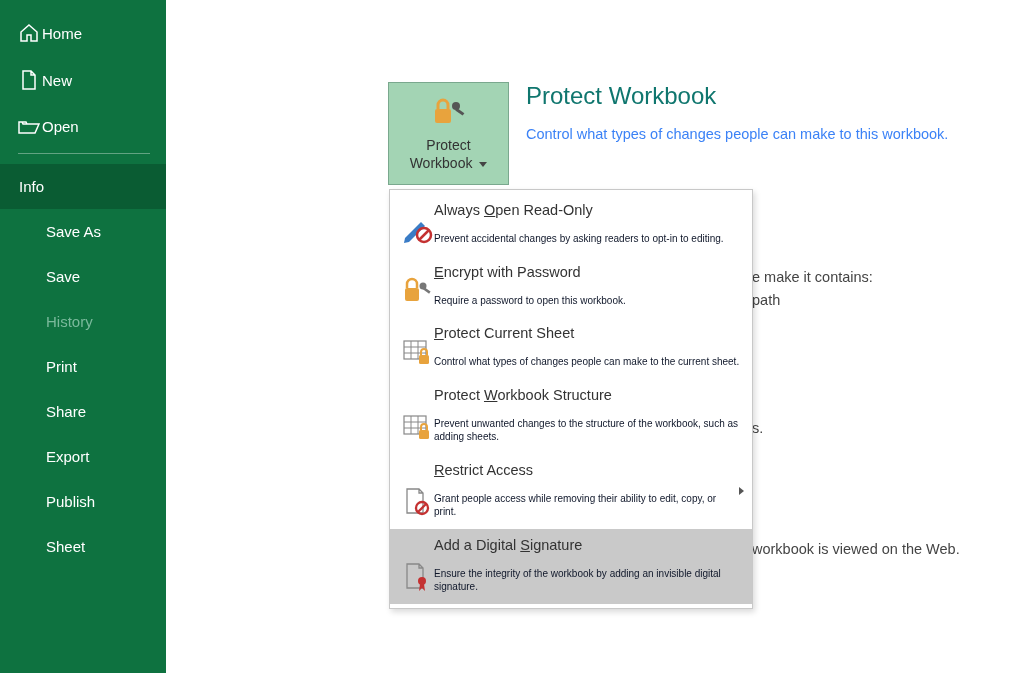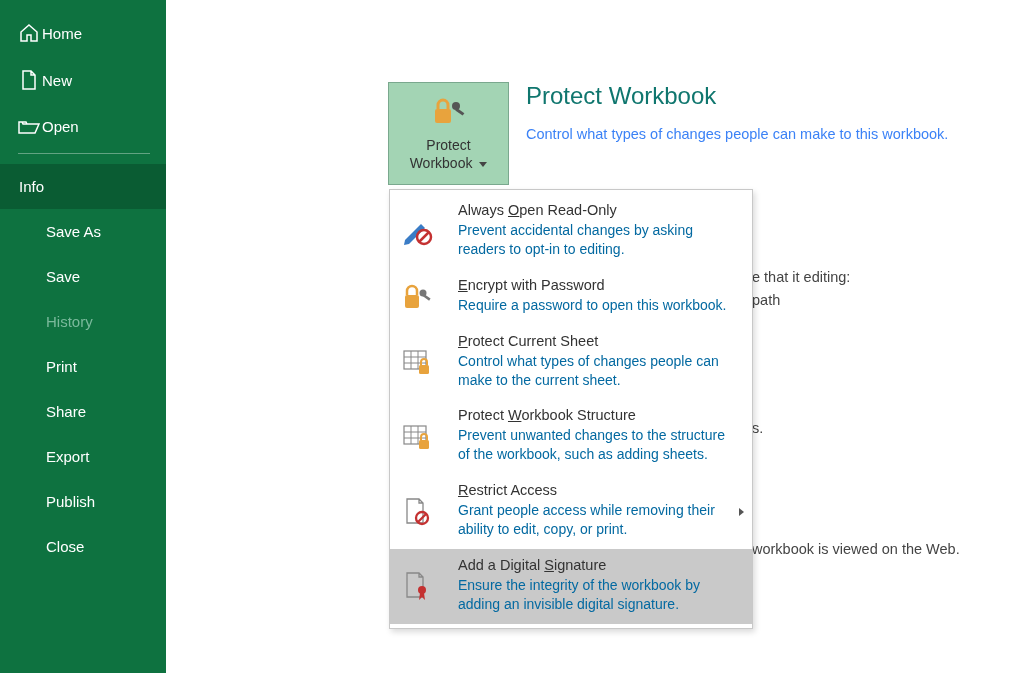--- a/index.html
+++ b/index.html
@@ -91,37 +91,37 @@
     top: 189px;
     width: 364px;
     background: #fff;
     border: 1px solid #c8c8c8;
     box-shadow: 2px 3px 6px rgba(0,0,0,0.15);
     z-index: 10;
     padding: 4px 0;
   }
   .menu-item {
     display: flex;
-    align-items: center;
-    gap: 24px;
+    align-items: flex-end;
+    gap: 0;
     padding: 8px 12px 10px 10px;
     cursor: pointer;
     position: relative;
   }
   .menu-item.highlight { background: #c9c9c9; }
   .menu-item .micon {
     width: 34px; height: 34px;
     flex-shrink: 0;
     display:flex; align-items:center; justify-content:center;
     margin-top: 2px;
   }
   .menu-item .mtext { flex:1; }
   .menu-item .mtitle { font-size: 14.5px; color: #333; }
   .menu-item .mtitle .ul { text-decoration: underline; }
-  .menu-item .mdesc { color: #0369a1; font-size: 14px; margin-top: 3px; line-height:1.35; }
+  .menu-item .mdesc { color: #0f172a; font-size: 10px; margin-top: 14px; line-height:1.35; }
   .menu-item .arrow {
     position:absolute; right:8px; top:50%; transform:translateY(-50%);
     border-left:5px solid #555; border-top:4px solid transparent; border-bottom:4px solid transparent;
   }
 
   
   .frag { position:absolute; color:#444; white-space:nowrap; font-size:14.5px; }
 </style>
 </head>
 <body>
@@ -172,21 +172,21 @@
     <div class="side-item noicon">
         <span class="lbl">Share</span>
       </div>
     <div class="side-item noicon">
         <span class="lbl">Export</span>
       </div>
     <div class="side-item noicon">
         <span class="lbl">Publish</span>
       </div>
     <div class="side-item noicon">
-        <span class="lbl">Close</span>
+        <span class="lbl">Sheet</span>
       </div>
   </div>
 
   <div class="main">
 
     <div class="protect-btn">
       <span>
         <svg width="40" height="32" viewBox="0 0 40 32">
           <rect x="6" y="14" width="16" height="14" rx="2" fill="#e8a33d"></rect>
           <path d="M9 14 V10 a5 5 0 0 1 10 0 V14" fill="none" stroke="#e8a33d" stroke-width="3"></path>
@@ -198,21 +198,21 @@
         <span>Protect</span><br>
         <span>Workbook</span> <span class="tri"></span>
       </div>
     </div>
 
     <div class="section-block" style="left:360px; top:82px;">
       <div class="section-head">Protect Workbook</div>
       <div class="section-desc">Control what types of changes people can make to this workbook.</div>
     </div>
 
-    <div class="frag" style="left:586px; top:269px;">e that it editing:</div>
+    <div class="frag" style="left:586px; top:269px;">e make it contains:</div>
     <div class="frag" style="left:586px; top:292px;">path</div>
     <div class="frag" style="left:586px; top:420px;">s.</div>
     <div class="frag" style="left:586px; top:541px;">workbook is viewed on the Web.</div>
 
     <div class="menu">
       <div class="menu-item">
         <span class="micon">
           <svg width="32" height="30" viewBox="0 0 32 30">
             <path d="M4 24 L20 8 L24 12 L8 28 L3 29 Z" fill="#3a7cc6"></path>
             <circle cx="23" cy="21" r="7" fill="none" stroke="#c43131" stroke-width="2.5"></circle>

